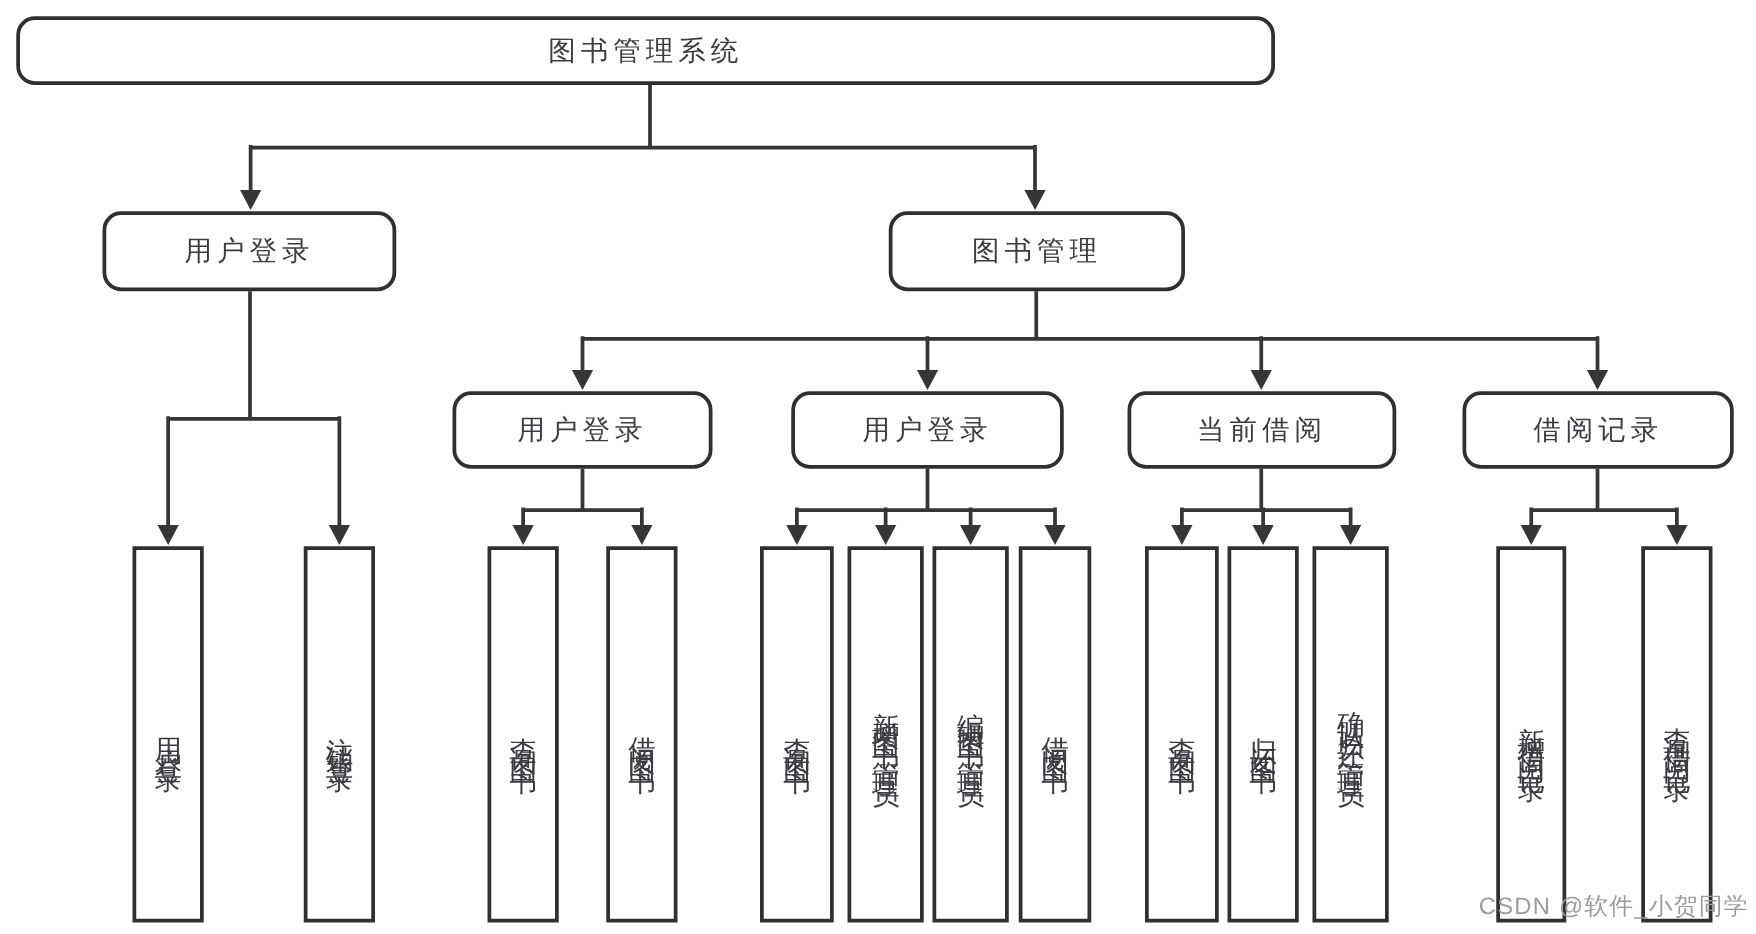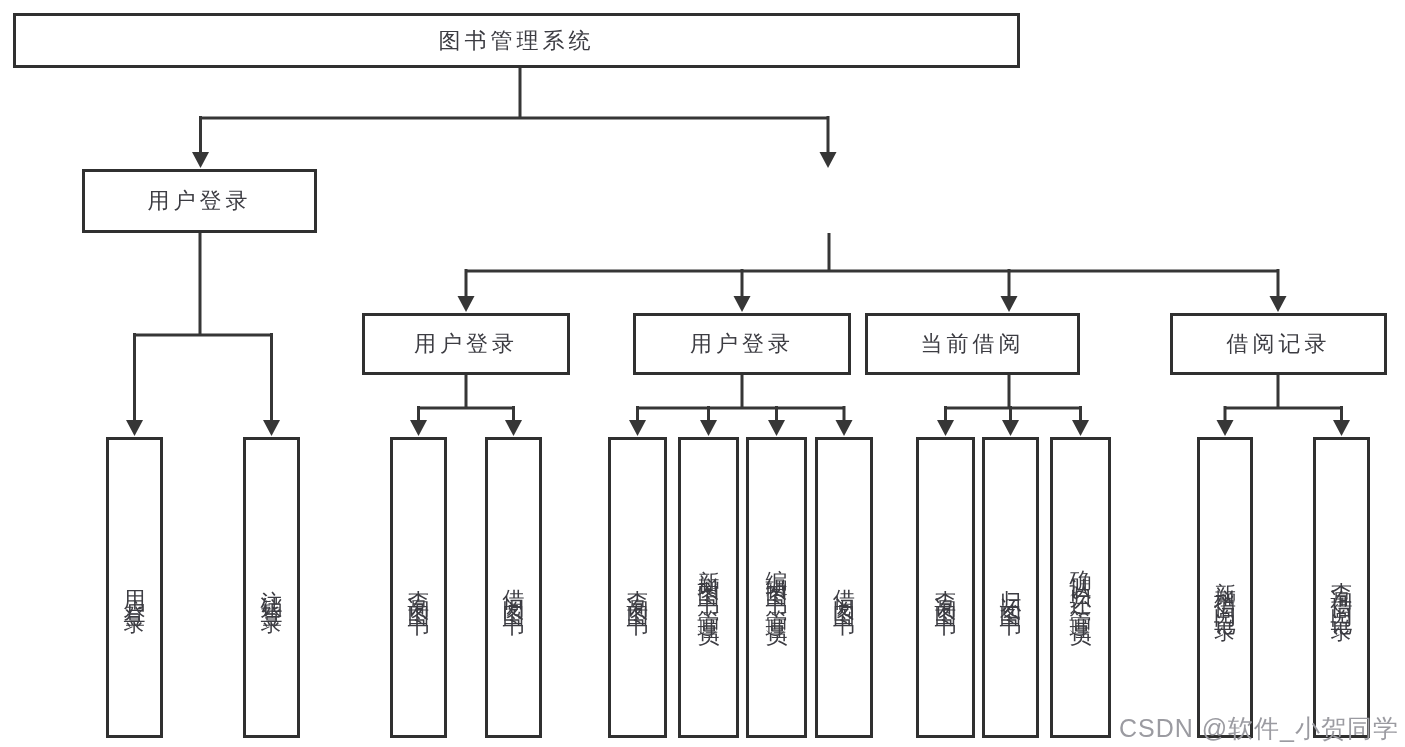--- a/index.html
+++ b/index.html
@@ -17,20 +17,21 @@
     border:3px solid #303030;
     display:flex;
     align-items:center;
     justify-content:center;
     color:#3c3c42;
   }
   .box.h{
     font-size:22px;
     letter-spacing:4px;
     white-space:nowrap;
+    border-radius:15px;
   }
   .box.v{
     top:437px;
     height:301px;
   }
   .vt{
     writing-mode:vertical-rl;
     text-orientation:mixed;
     font-size:22px;
     letter-spacing:8px;
@@ -39,21 +40,21 @@
   }
   #connectors{
     position:absolute;
     left:0;top:0;
     pointer-events:none;
   }
   #watermark{
     position:absolute;
     top:712px;
     right:6px;
-    font-size:25px;
+    font-size:19px;
     letter-spacing:1px;
     color:#9b9ba1;
     white-space:nowrap;
     z-index:5;
   }
 </style>
 </head>
 <body>
 
 <div id="canvas">
@@ -87,24 +88,25 @@
       <polygon points="1002,420 1019,420 1010.5,436"></polygon>
       <polygon points="1072,420 1089,420 1080.5,436"></polygon>
       <polygon points="1216.5,420 1233.5,420 1225,436"></polygon>
       <polygon points="1333,420 1350,420 1341.5,436"></polygon>
     </g>
   </svg>
 
   <div class="box h" style="left:13px;top:13px;width:1007px;height:55px">图书管理系统</div>
 
   <div class="box h" style="left:82px;top:169px;width:235px;height:64px">用户登录</div>
+  <div class="box h" style="left:711px;top:169px;width:237px;height:64px">图书管理</div>
 
   <div class="box h" style="left:362px;top:313px;width:208px;height:62px">用户登录</div>
   <div class="box h" style="left:633px;top:313px;width:218px;height:62px">用户登录</div>
-  <div class="box h" style="left:865px;top:313px;width:215px;height:62px">当前借阅</div>
+  <div class="box h" style="left:902px;top:313px;width:215px;height:62px">当前借阅</div>
   <div class="box h" style="left:1170px;top:313px;width:217px;height:62px">借阅记录</div>
 
   <div class="box v" style="left:106px;width:57px">
     <span class="vt">用户登录</span>
   </div>
   <div class="box v" style="left:243px;width:57px">
     <span class="vt">注销登录</span>
   </div>
 
   <div class="box v" style="left:390px;width:57px">

